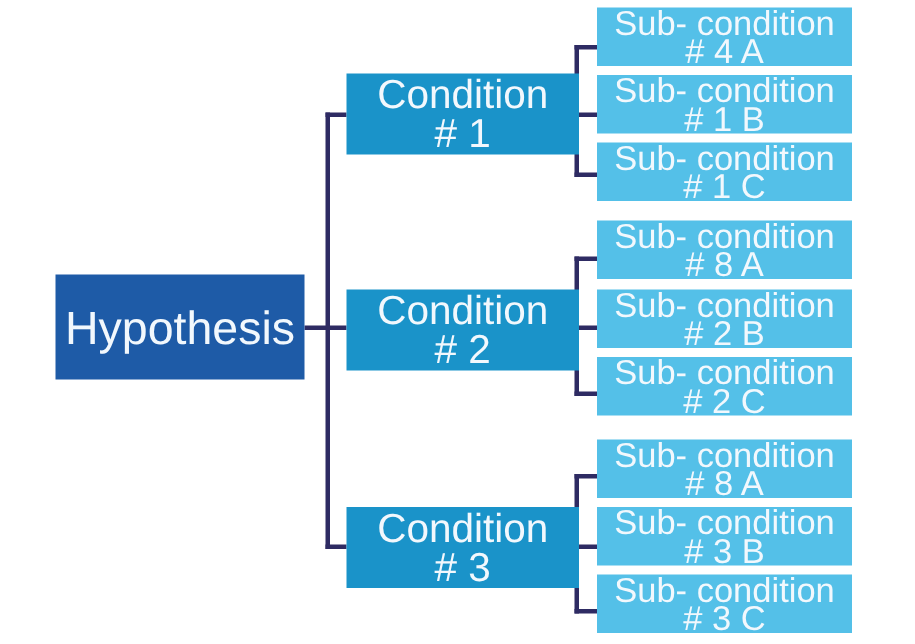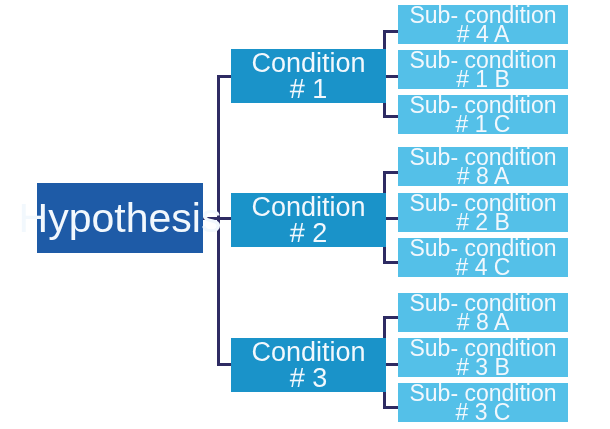--- a/index.html
+++ b/index.html
@@ -23,21 +23,21 @@
     display:flex;flex-direction:column;
     align-items:center;justify-content:center;
     color:var(--text);
     text-align:right;
     z-index:2;
   }
   .node span{display:block;white-space:nowrap;}
   .root-node{
     left:37px;top:183px;width:166px;height:70px;
     background:var(--root-box);
-    font-size:41px;line-height:33px;
+    font-size:31px;line-height:33px;
   }
   .cond-node{
     left:231px;width:155px;height:54px;
     background:var(--condition-box);
     font-size:27px;line-height:26px;
   }
   .cond-1{top:49px;}
   .cond-2{top:193px;}
   .cond-3{top:338px;}
   .sub-node{
@@ -123,21 +123,21 @@
   <div class="node sub-node sub-2a">
     <span>Sub- condition</span>
     <span># 8 A</span>
   </div>
   <div class="node sub-node sub-2b">
     <span>Sub- condition</span>
     <span># 2 B</span>
   </div>
   <div class="node sub-node sub-2c">
     <span>Sub- condition</span>
-    <span># 4 C</span>
+    <span># 2 C</span>
   </div>
 
   <div class="node sub-node sub-3a">
     <span>Sub- condition</span>
     <span># 8 A</span>
   </div>
   <div class="node sub-node sub-3b">
     <span>Sub- condition</span>
     <span># 3 B</span>
   </div>

